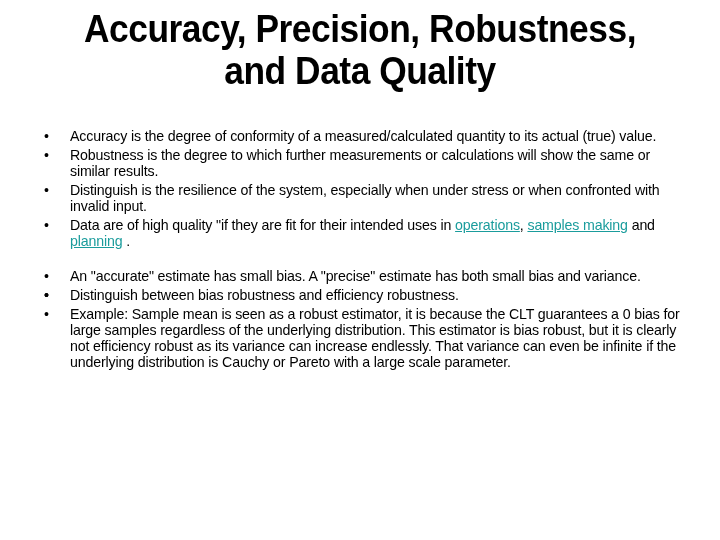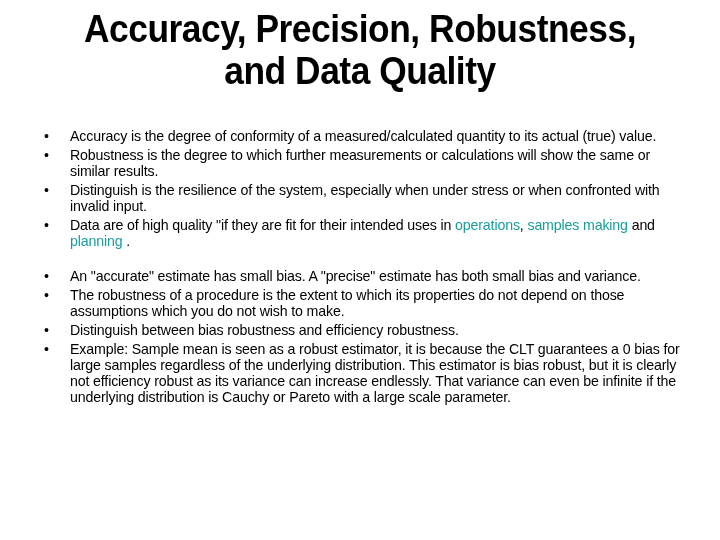--- a/index.html
+++ b/index.html
@@ -13,21 +13,21 @@
   .title span { display:block; }
   .content { position:absolute; left:40px; top:128px; width:640px; }
   ul.bullets { list-style:none; margin:0; padding:0; }
   ul.bullets li {
     position:relative; padding-left:30px; font-size:14.2px; line-height:16px;
     margin-bottom:3px; letter-spacing:-0.15px;
   }
   ul.bullets li .dot { position:absolute; left:4px; top:0; }
   .gap { height:16px; }
   b { font-weight:normal; }
-  a { color:#1a9c9c; }
+  a { color:#1a9c9c; text-decoration:underline; }
 </style>
 </head>
 <body>
 
 <div class="title">
   <span>Accuracy, Precision, Robustness,</span>
   <span>and Data Quality</span>
 </div>
 
 <div class="content">
@@ -52,21 +52,20 @@
 
   <div class="gap"></div>
 
   <ul class="bullets">
     <li>
       <span class="dot">•</span>
       <span>An "accurate" estimate has small bias. A "precise" estimate has both small bias and variance.</span>
     </li>
     <li>
       <span class="dot">•</span>
-      <span>The robustness of a procedure is the extent to which its properties do not depend on those assumptions which you do not wish to make.</span>
     </li>
     <li>
       <span class="dot">•</span>
       <span>Distinguish between bias robustness and efficiency robustness.</span>
     </li>
     <li>
       <span class="dot">•</span>
       <span>Example: Sample mean is  seen as a robust estimator, it is because the CLT guarantees a 0 bias for large samples regardless of the underlying distribution. This estimator is bias robust, but it is clearly not efficiency robust as its variance can increase endlessly. That variance can even be infinite if the underlying distribution is Cauchy or Pareto with a large scale parameter.</span>
     </li>
   </ul>

